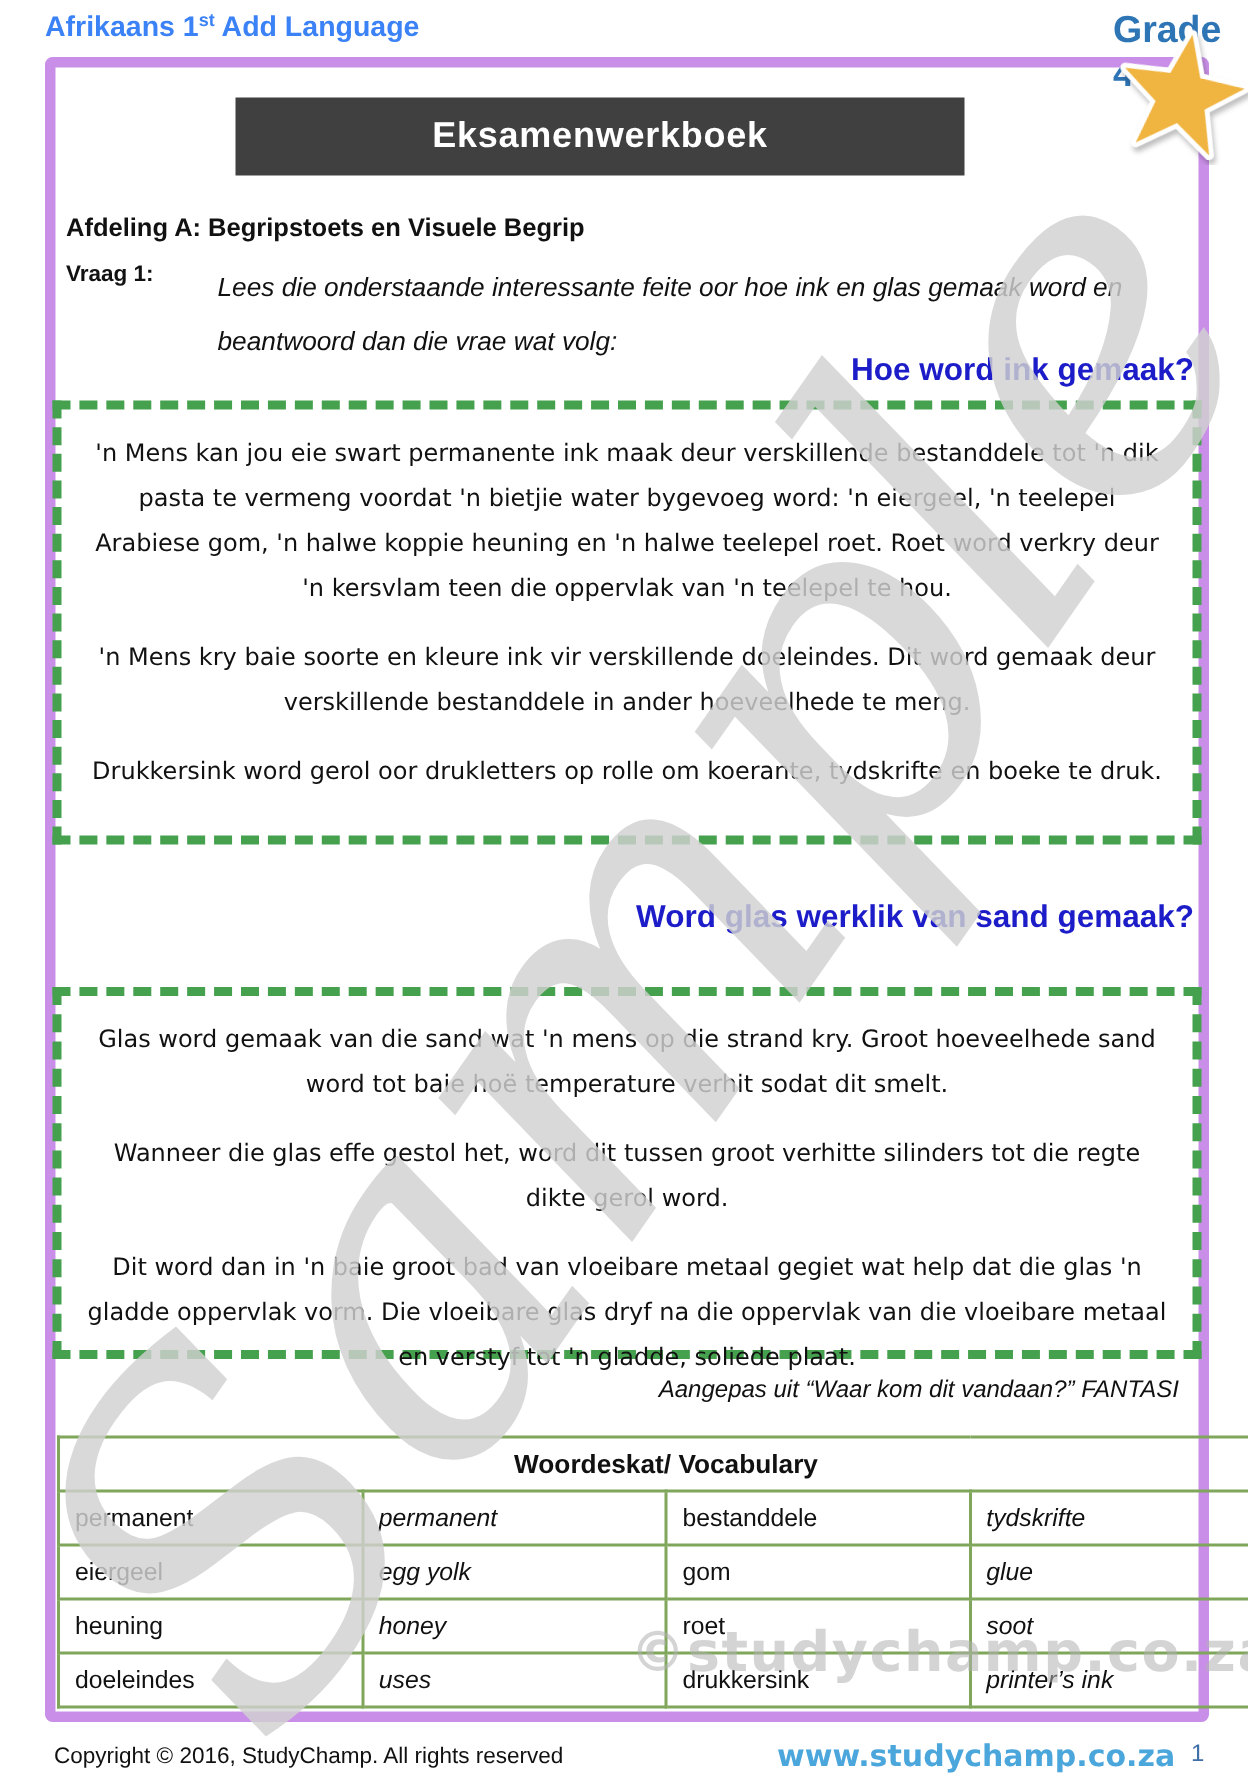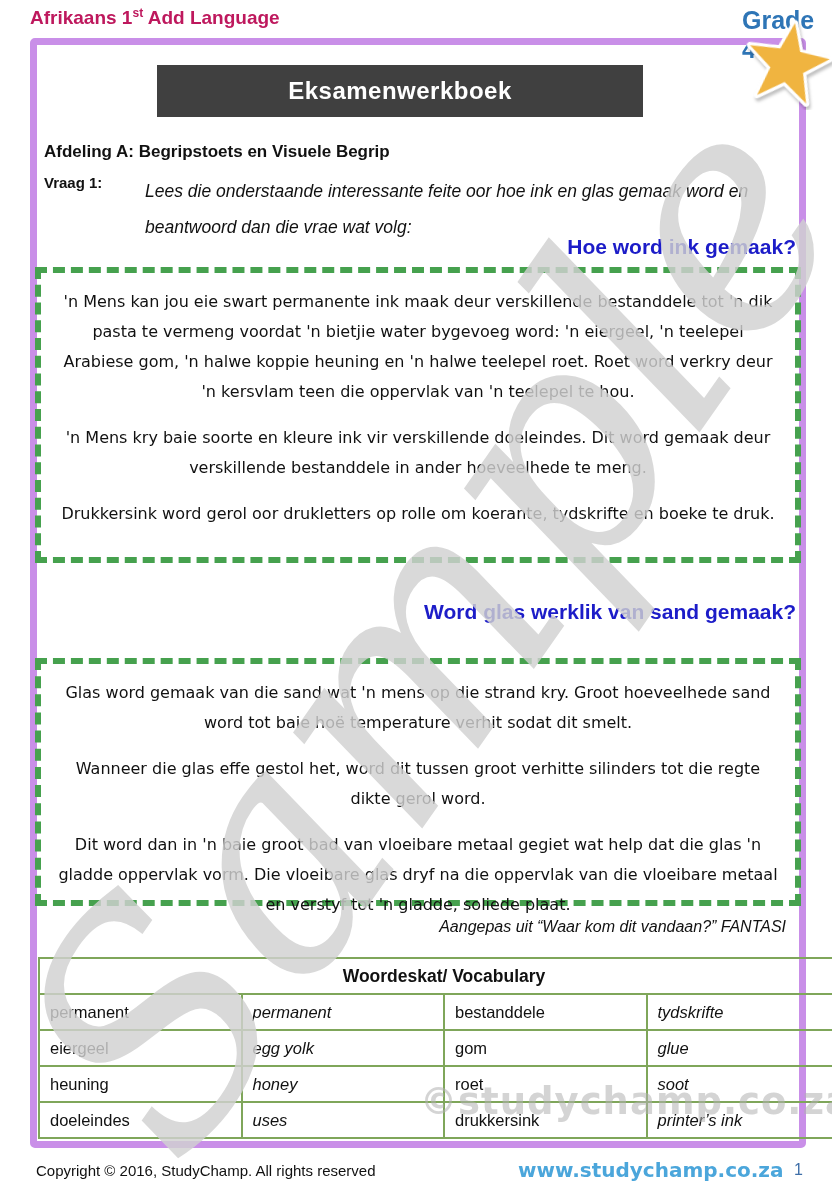--- a/index.html
+++ b/index.html
@@ -1,20 +1,20 @@
 <!DOCTYPE html>
 <html><head>
 <meta charset="utf-8">
 <style>
   html,body{margin:0;padding:0;background:#fff;}
   .page{position:relative;width:832px;height:1194px;background:#fff;overflow:hidden;
         font-family:"Liberation Sans",sans-serif;}
 
   
-  .hdr-left{position:absolute;left:30px;top:6px;color:#be185d;font-weight:bold;font-size:19px;}
+  .hdr-left{position:absolute;left:30px;top:6px;color:#3b82f6;font-weight:bold;font-size:19px;}
   .hdr-left sup{font-size:12px;}
   .hdr-right{position:absolute;left:742px;top:6px;color:#2E75B6;font-weight:bold;font-size:25px;}
 
   
   .frame{position:absolute;left:30px;top:38px;width:762px;height:1096px;
          border:7px solid #C98FE8;border-radius:5px;z-index:5;}
 
   
   .star{position:absolute;left:742px;top:16px;width:92px;height:94px;z-index:60;}
 

